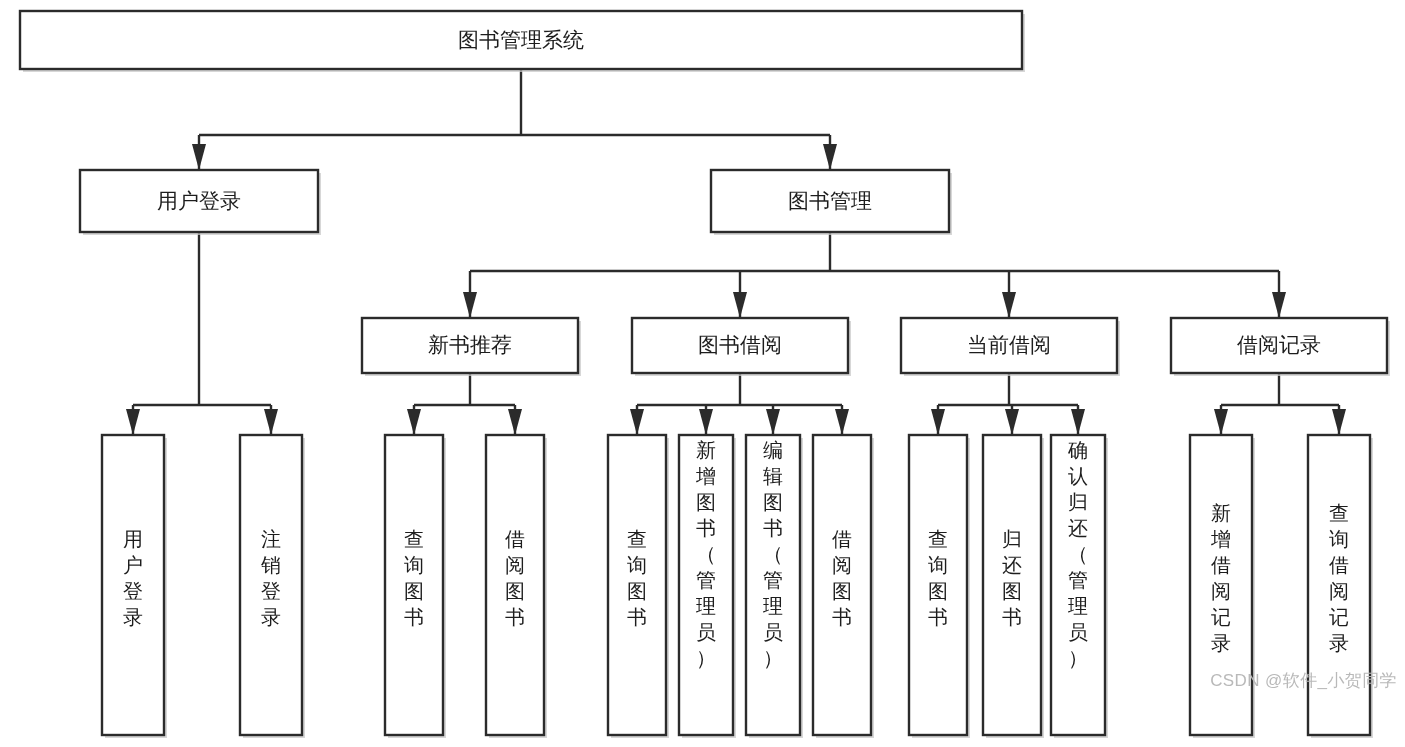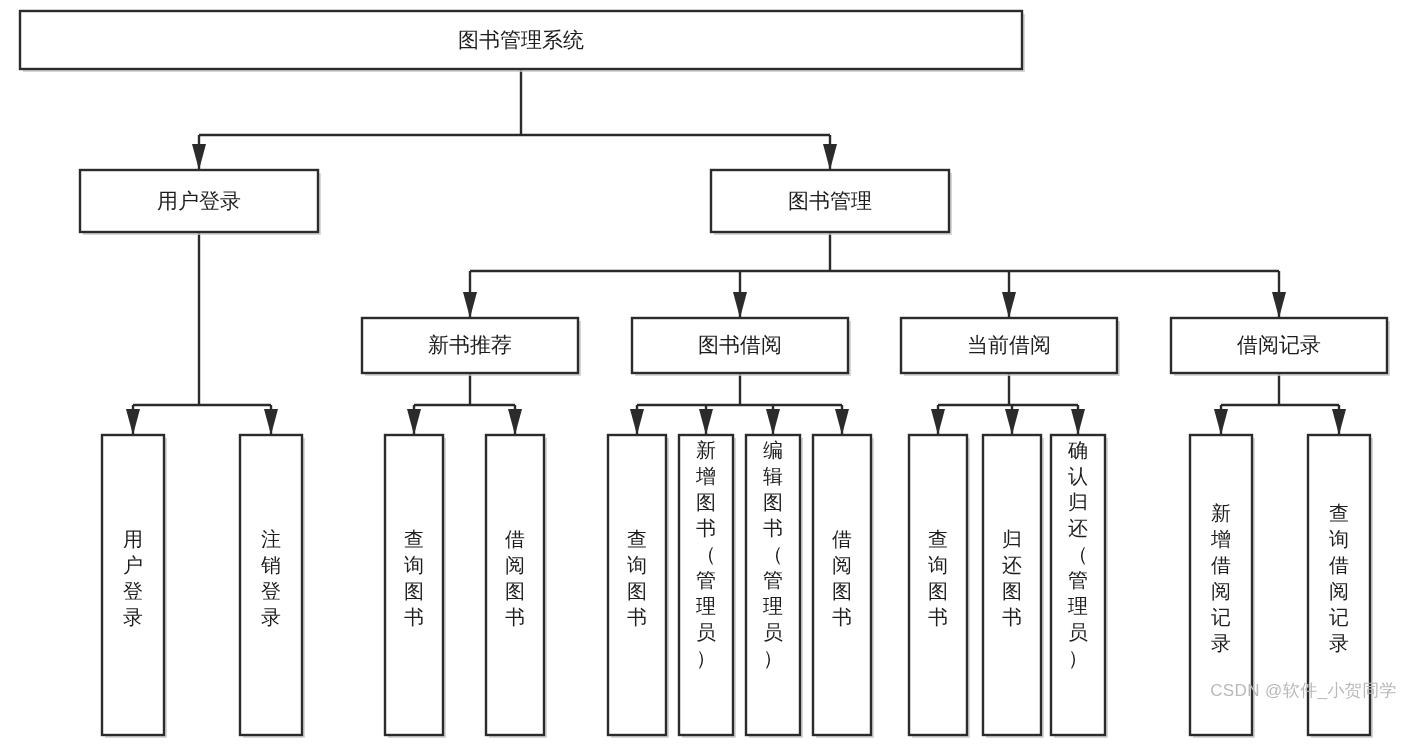--- a/index.html
+++ b/index.html
@@ -44,21 +44,21 @@
     stroke-width: 2.4;
     fill: none;
   }
   .arrow-head {
     fill: #2b2b2b;
     stroke: none;
   }
   .watermark {
     position: absolute;
     right: 8px;
-    bottom: 6px;
+    bottom: 16px;
     font-family: "Liberation Sans", "DejaVu Sans", sans-serif;
     font-size: 17px;
     color: #b9b9b9;
     letter-spacing: 0.4px;
     white-space: nowrap;
     pointer-events: none;
   }
   .box-shadow-rect {
     fill: #c9c9c9;
     stroke: none;

